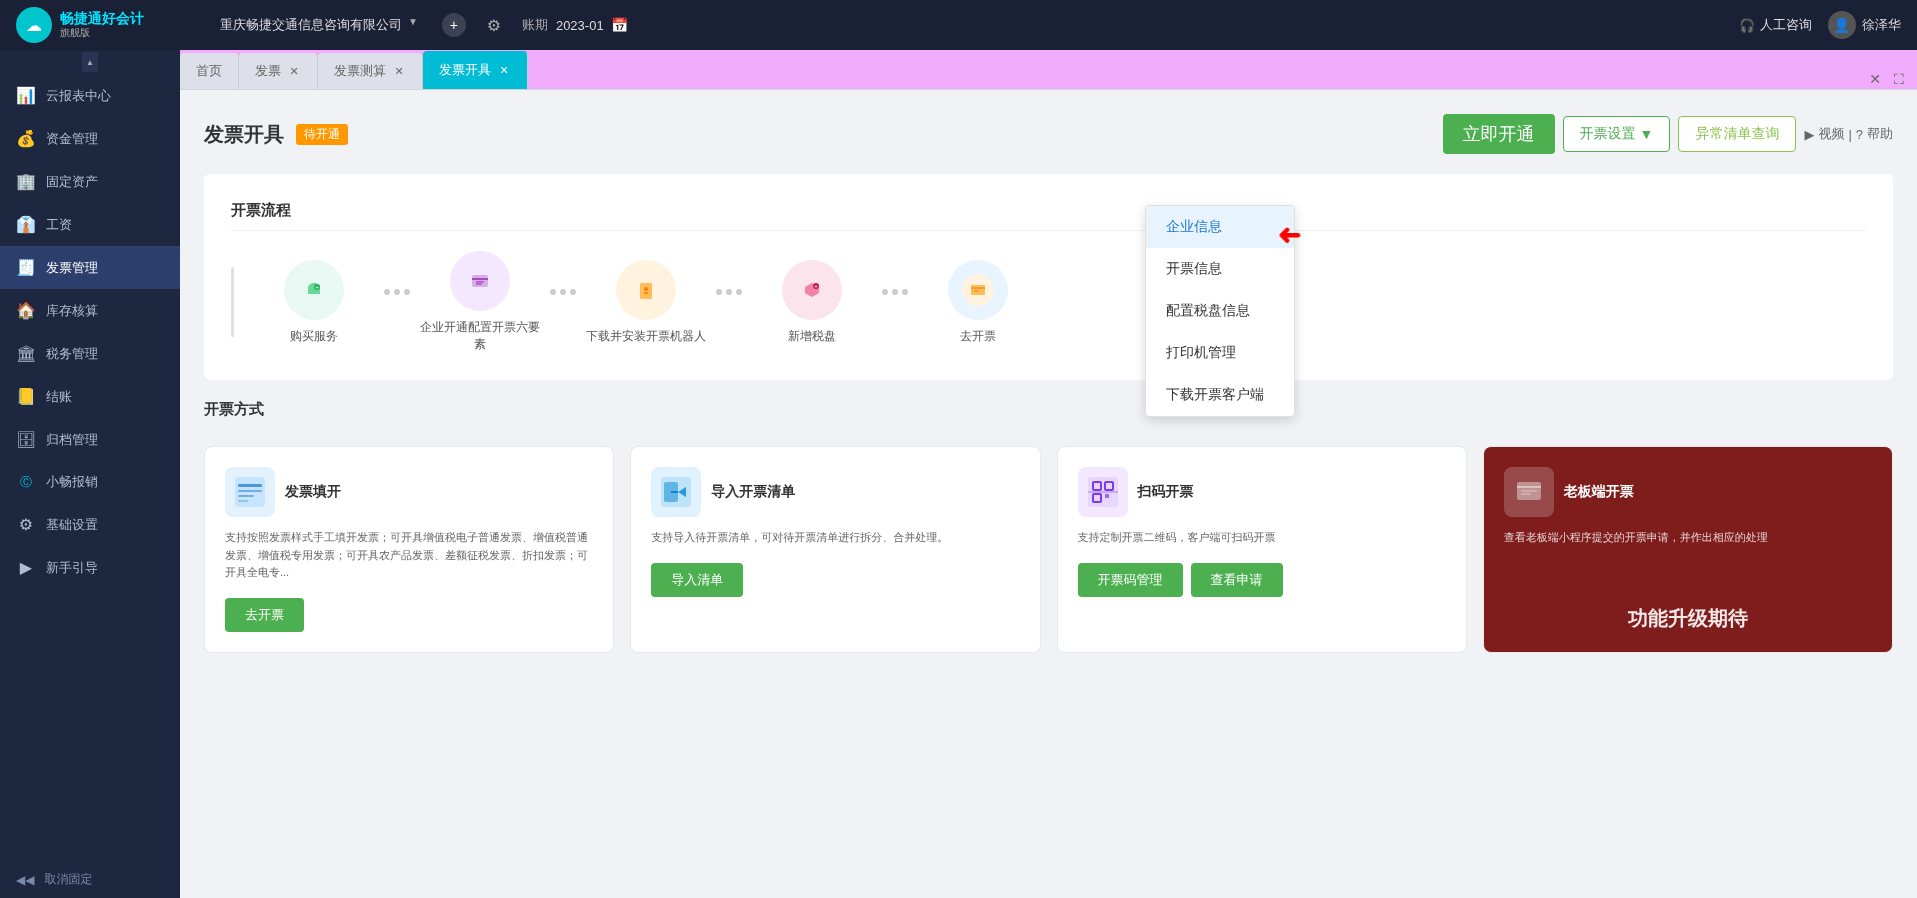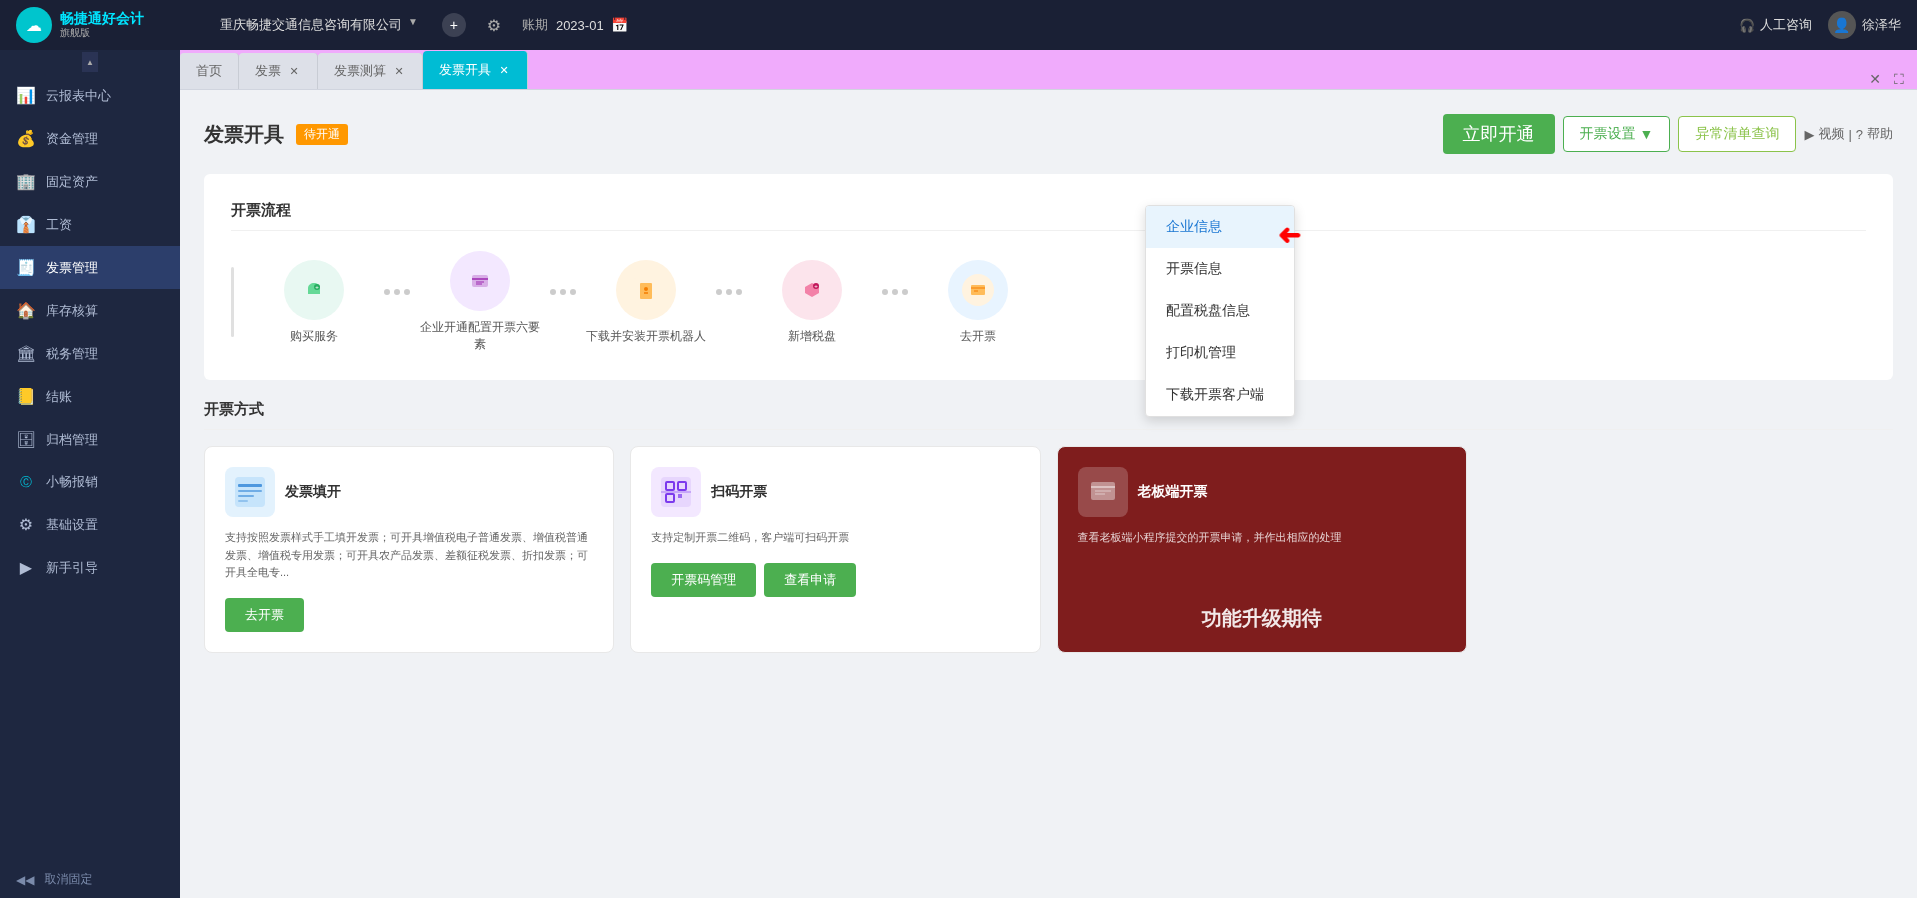--- a/index.html
+++ b/index.html
@@ -511,20 +511,35 @@
                   <rect x="8" y="23" width="16" height="2" rx="1" fill="#1976d2" opacity="0.5"></rect>
                   <rect x="8" y="28" width="10" height="2" rx="1" fill="#1976d2" opacity="0.3"></rect>
                 </svg>
               </div>
               <span class="billing-card-title">发票填开</span>
             </div>
             <div class="billing-card-desc">支持按照发票样式手工填开发票；可开具增值税电子普通发票、增值税普通发票、增值税专用发票；可开具农产品发票、差额征税发票、折扣发票；可开具全电专...</div>
             <button class="billing-card-btn">去开票</button>
           </div>
 
+          <div class="billing-card">
+            <div class="billing-card-header">
+              <div class="billing-card-icon" style="background:#e0f2fe;">
+                <svg width="40" height="40" viewBox="0 0 40 40" fill="none">
+                  <rect x="5" y="5" width="30" height="30" rx="4" fill="#0288d1" opacity="0.15"></rect>
+                  <rect x="8" y="10" width="14" height="20" rx="2" fill="#0288d1" opacity="0.5"></rect>
+                  <polygon points="30,15 22,20 30,25" fill="#0288d1" opacity="0.8"></polygon>
+                  <line x1="15" y1="20" x2="22" y2="20" stroke="#0288d1" stroke-width="2"></line>
+                </svg>
+              </div>
+              <span class="billing-card-title">导入开票清单</span>
+            </div>
+            <div class="billing-card-desc">支持导入待开票清单，可对待开票清单进行拆分、合并处理。</div>
+            <button class="billing-card-btn">导入清单</button>
+          </div>
 
           <div class="billing-card">
             <div class="billing-card-header">
               <div class="billing-card-icon" style="background:#f3e8ff;">
                 <svg width="40" height="40" viewBox="0 0 40 40" fill="none">
                   <rect x="5" y="5" width="30" height="30" rx="4" fill="#7c3aed" opacity="0.1"></rect>
                   <rect x="10" y="10" width="8" height="8" rx="1" fill="none" stroke="#7c3aed" stroke-width="2"></rect>
                   <rect x="22" y="10" width="8" height="8" rx="1" fill="none" stroke="#7c3aed" stroke-width="2"></rect>
                   <rect x="10" y="22" width="8" height="8" rx="1" fill="none" stroke="#7c3aed" stroke-width="2"></rect>
                   <rect x="22" y="22" width="4" height="4" fill="#7c3aed" opacity="0.7"></rect>

